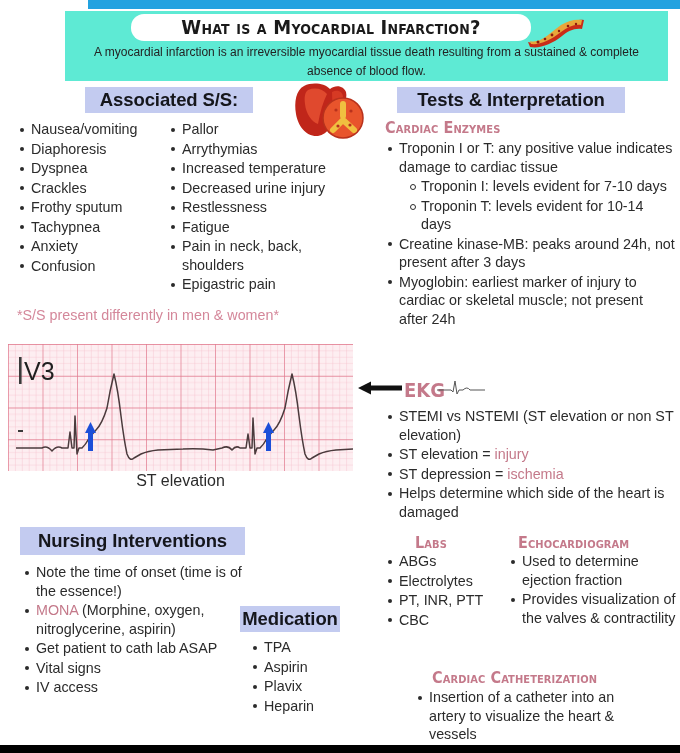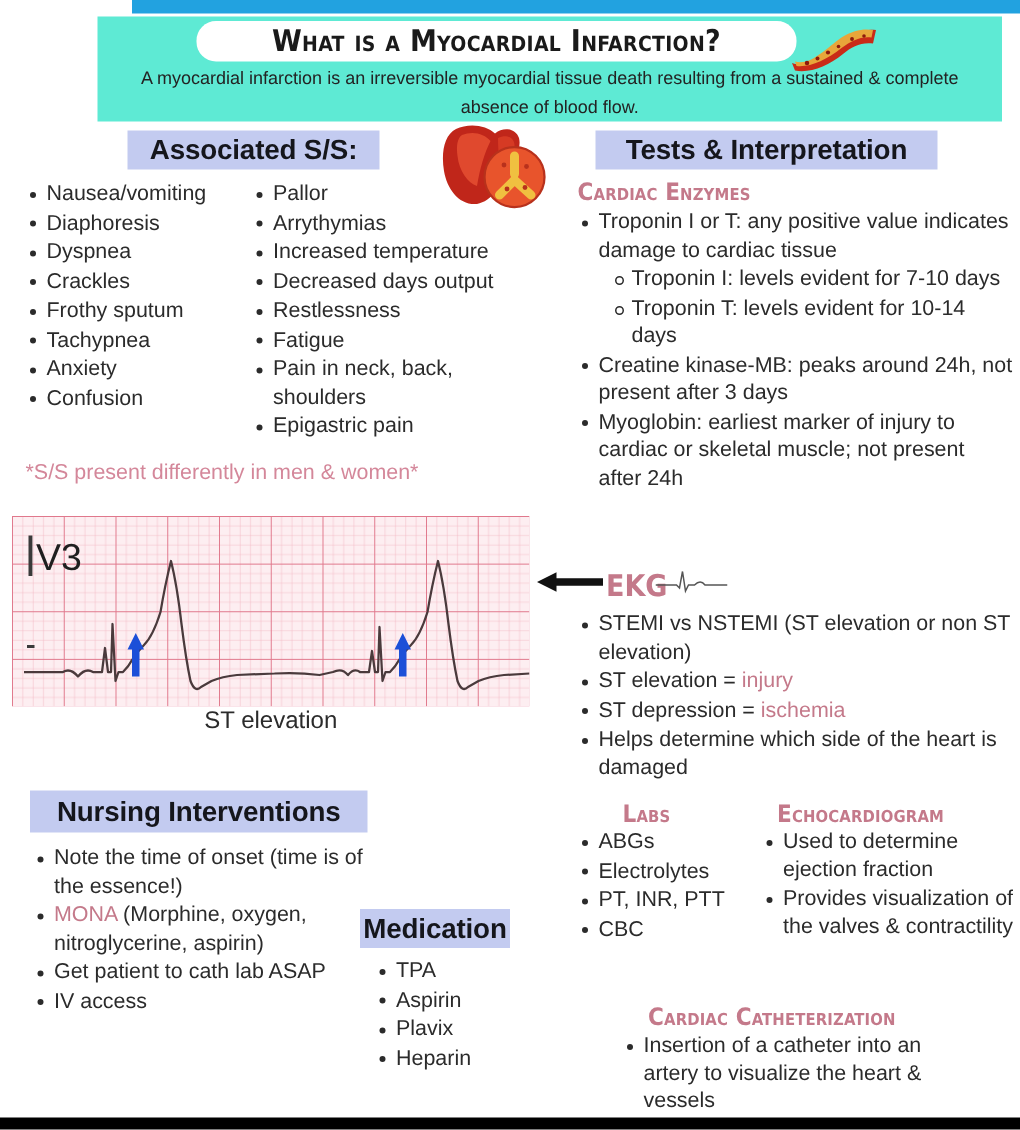--- a/index.html
+++ b/index.html
@@ -159,21 +159,21 @@
     <li>Anxiety</li>
     <li>Confusion</li>
   </ul>
 </div>
 
 <div class="abs" id="ss-col2">
   <ul class="bl">
     <li>Pallor</li>
     <li>Arrythymias</li>
     <li>Increased temperature</li>
-    <li>Decreased days output</li>
+    <li>Decreased urine injury</li>
     <li>Restlessness</li>
     <li>Fatigue</li>
     <li>Pain in neck, back, shoulders</li>
     <li>Epigastric pain</li>
   </ul>
 </div>
 
 <div class="abs" id="ss-quote">*S/S present differently in men &amp; women*</div>
 
 <div class="abs" id="ekg-wrap">
@@ -274,20 +274,21 @@
     <li>Insertion of a catheter into an artery to visualize the heart &amp; vessels</li>
   </ul>
 </div>
 
 <div class="abs sec-head" id="head-nursing">Nursing Interventions</div>
 <div class="abs" id="nursing-body">
   <ul class="bl">
     <li><span>Note the time of onset (time is of the essence!)</span></li>
     <li><span class="accent">MONA</span><span> (Morphine, oxygen, nitroglycerine, aspirin)</span></li>
     <li><span>Get patient to cath lab ASAP</span></li>
+    <li><span>Vital signs</span></li>
     <li><span>IV access</span></li>
   </ul>
 </div>
 
 <div class="abs sec-head" id="head-meds">Medication</div>
 <div class="abs" id="meds-body">
   <ul class="bl">
     <li>TPA</li>
     <li>Aspirin</li>
     <li>Plavix</li>

